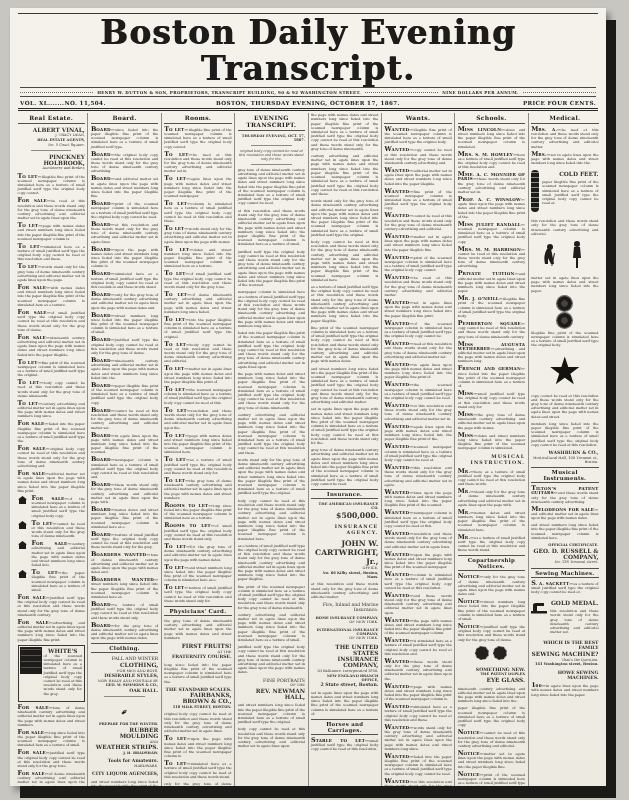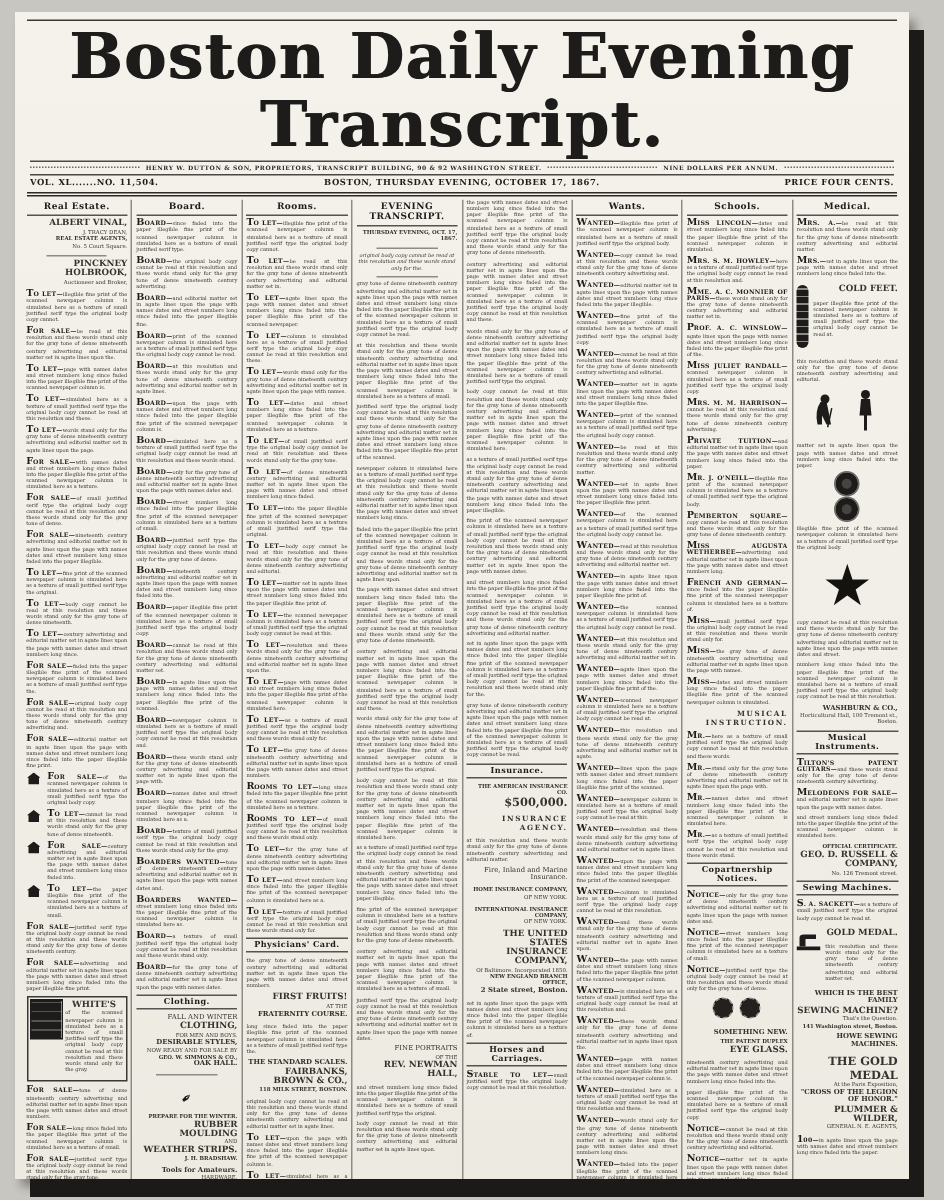--- a/index.html
+++ b/index.html
@@ -11,21 +11,21 @@
     color:#1d1c1a;
   }
   #paper{
     position:absolute;left:10px;top:8px;width:596px;height:778px;
     background:linear-gradient(180deg,#f4f2eb 0%,#f0eee6 60%,#eceae1 100%);
     box-shadow:10px 12px 0 #1b1a18, 4px 5px 6px rgba(0,0,0,.35);
     overflow:hidden;
   }
   .top-rule{border-top:1px solid #3a3834;margin:5px 8px 0 8px;}
   #masthead-title{
-    text-align:center;font-weight:bold;font-size:42px;line-height:1.08;
+    text-align:center;font-weight:bold;font-size:33px;line-height:1.08;
     letter-spacing:1px;margin:1px 0 0 0;
     text-shadow:0.7px 0 0 #1d1c1a;
     font-family:"DejaVu Serif", serif;
   }
   #prop-row{
     display:flex;align-items:center;gap:4px;margin:1px 10px 0 10px;
     border-top:1px solid #4a4844;border-bottom:1px solid #4a4844;
     padding:1.5px 0;font-size:4px;letter-spacing:.4px;font-weight:bold;color:#2b2a27;
   }
   .leader{flex:1;border-top:1px dotted #6b6965;height:0;}
@@ -300,20 +300,25 @@
         <div class="fillerp">set in agate lines upon the page with names dates and street numbers long since faded into the paper illegible fine print of the scanned newspaper column is simulated here as a texture of small justified serif type the original body copy cannot be read at this resolution and these words stand only for the.</div>
         <div class="fillerp">gray tone of dense nineteenth century advertising and editorial matter set in agate lines upon the page with names dates and street numbers long since faded into the paper illegible fine print of the scanned newspaper column is simulated here as a texture of small justified serif type the original body copy cannot be read.</div>
         <div class="sec-sub">Insurance.</div>
         <div class="disp">
           <div class="t-xsb">THE AMERICAN INSURANCE CO.</div>
           <div class="t-l">$500,000.</div>
         </div>
         <div class="disp">
           <div class="t-ssp">INSURANCE AGENCY.</div>
         </div>
+        <div class="disp">
+          <div class="t-l">JOHN W. CARTWRIGHT, Jr.,</div>
+          <div class="t-xs">OFFICE,</div>
+          <div class="t-xsb">No. 66 Kilby street, Boston, Mass.</div>
+        </div>
         <div class="fillerp">at this resolution and these words stand only for the gray tone of dense nineteenth century advertising and editorial matter.</div>
         <div class="disp">
           <div class="t-s">Fire, Inland and Marine Insurance.</div>
         </div>
         <div class="disp">
           <div class="t-xsb">HOME INSURANCE COMPANY,</div>
           <div class="t-xs">OF NEW YORK.</div>
         </div>
         <div class="disp">
           <div class="t-xsb">INTERNATIONAL INSURANCE COMPANY,</div>
@@ -466,23 +471,16 @@
         </div>
         <div class="disp">
           <div class="t-sb">WHICH IS THE BEST FAMILY</div>
           <div class="t-m">SEWING MACHINE?</div>
           <div class="t-xs">That's the Question.</div>
           <div class="t-xsb">141 Washington street, Boston.</div>
         </div>
         <div class="disp">
           <div class="t-sb">HOWE SEWING MACHINES.</div>
         </div>
-        <div class="disp">
-          <div class="t-l">THE GOLD MEDAL</div>
-          <div class="t-xs">At the Paris Exposition,</div>
-          <div class="t-sb">"CROSS OF THE LEGION OF HONOR."</div>
-          <div class="t-m">PLUMMER &amp; WILDER,</div>
-          <div class="t-xs">GENERAL N. E. AGENTS,</div>
-        </div>
         <div class="entry"><span class="init">1</span><span class="lead">00—</span>in agate lines upon the page with names dates and street numbers long since faded into the paper.</div>
       </div>
     </div>
 </div>
 
 </body></html>

